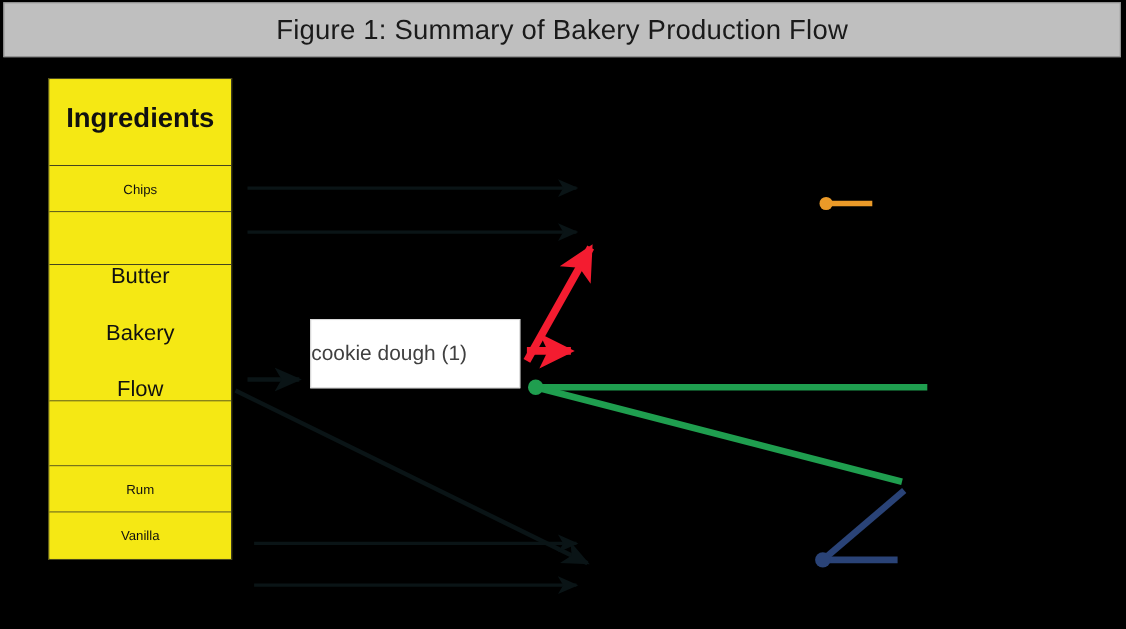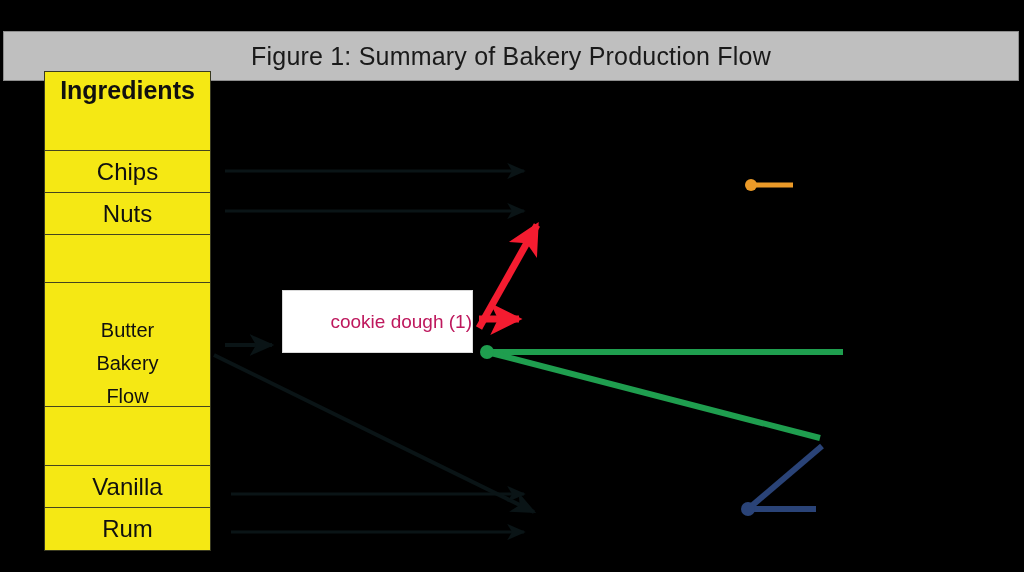--- a/index.html
+++ b/index.html
@@ -24,21 +24,20 @@
     left: 3px;
     top: 2px;
     width: 1016px;
     height: 50px;
     background: #bfbfbf;
     border: 1px solid #8d8d8d;
     box-sizing: border-box;
     display: flex;
     align-items: center;
     justify-content: center;
-    margin-top: 29px;
   }
   #title-text {
     font-size: 25px;
     color: #1a1a1a;
     letter-spacing: 0.2px;
     white-space: nowrap;
   }
 
   
   #ingredients-table {
@@ -60,33 +59,33 @@
     text-align: center;
     color: #101010;
     overflow: hidden;
   }
   .tbl-row:last-child { border-bottom: none; }
   .tbl-row.header {
     height: 79px;
     font-size: 25px;
     font-weight: bold;
     align-items: flex-start;
-    padding-top: 4px;
+    padding-top: 21px;
   }
   .tbl-row.single {
     height: 42px;
-    font-size: 24px;
+    font-size: 12px;
   }
   .tbl-row.spacer {
     height: 48px;
   }
   .tbl-row.triple {
     height: 124px;
     flex-direction: column;
-    justify-content: flex-end;
+    justify-content: space-between;
     gap: 13px;
     font-size: 20px;
   }
   .tbl-row.spacer2 {
     height: 59px;
   }
   .triple span { line-height: 1; }
 
   
   #connector-layer {
@@ -103,62 +102,59 @@
     position: absolute;
     left: 282px;
     top: 290px;
     width: 191px;
     height: 63px;
     background: #ffffff;
     border: 1px solid #d9d9d9;
     box-sizing: border-box;
     display: flex;
     flex-direction: column;
-    align-items: flex-end;
+    align-items: flex-start;
     justify-content: center;
-    color: #be185d;
+    color: #404040;
     font-size: 19px;
     line-height: 1.32;
   }
 </style>
 </head>
 <body>
 
 <div id="figure-root">
 
   <div id="title-bar">
     <div id="title-text">Figure 1: Summary of Bakery Production Flow</div>
   </div>
 
   <div id="ingredients-table">
     <div class="tbl-row header">
       <span>Ingredients</span>
     </div>
     <div class="tbl-row single">
       <span>Chips</span>
     </div>
-    <div class="tbl-row single">
-      <span>Nuts</span>
-    </div>
     <div class="tbl-row spacer">
       <span></span>
     </div>
     <div class="tbl-row triple">
       <span>Butter</span>
       <span>Bakery</span>
       <span>Flow</span>
     </div>
     <div class="tbl-row spacer2">
       <span></span>
     </div>
     <div class="tbl-row single">
-      <span>Vanilla</span>
+      <span>Rum</span>
     </div>
     <div class="tbl-row single">
-      <span>Rum</span>
+      <span>Vanilla</span>
     </div>
   </div>
 
   <svg id="connector-layer" viewBox="0 0 1024 572">
     <defs>
       <marker id="dark-head" markerWidth="7" markerHeight="7" refX="5.6" refY="3.1" orient="auto" markerUnits="strokeWidth">
         <path d="M0,0.4 L6.2,3.1 L0,5.8 L1.6,3.1 Z" fill="#0a1416"></path>
       </marker>
       <marker id="red-head" markerWidth="5.2" markerHeight="5.2" refX="4.1" refY="2.4" orient="auto" markerUnits="strokeWidth">
         <path d="M0,0.1 L4.6,2.4 L0,4.7 L1.1,2.4 Z" fill="#f41c30"></path>

